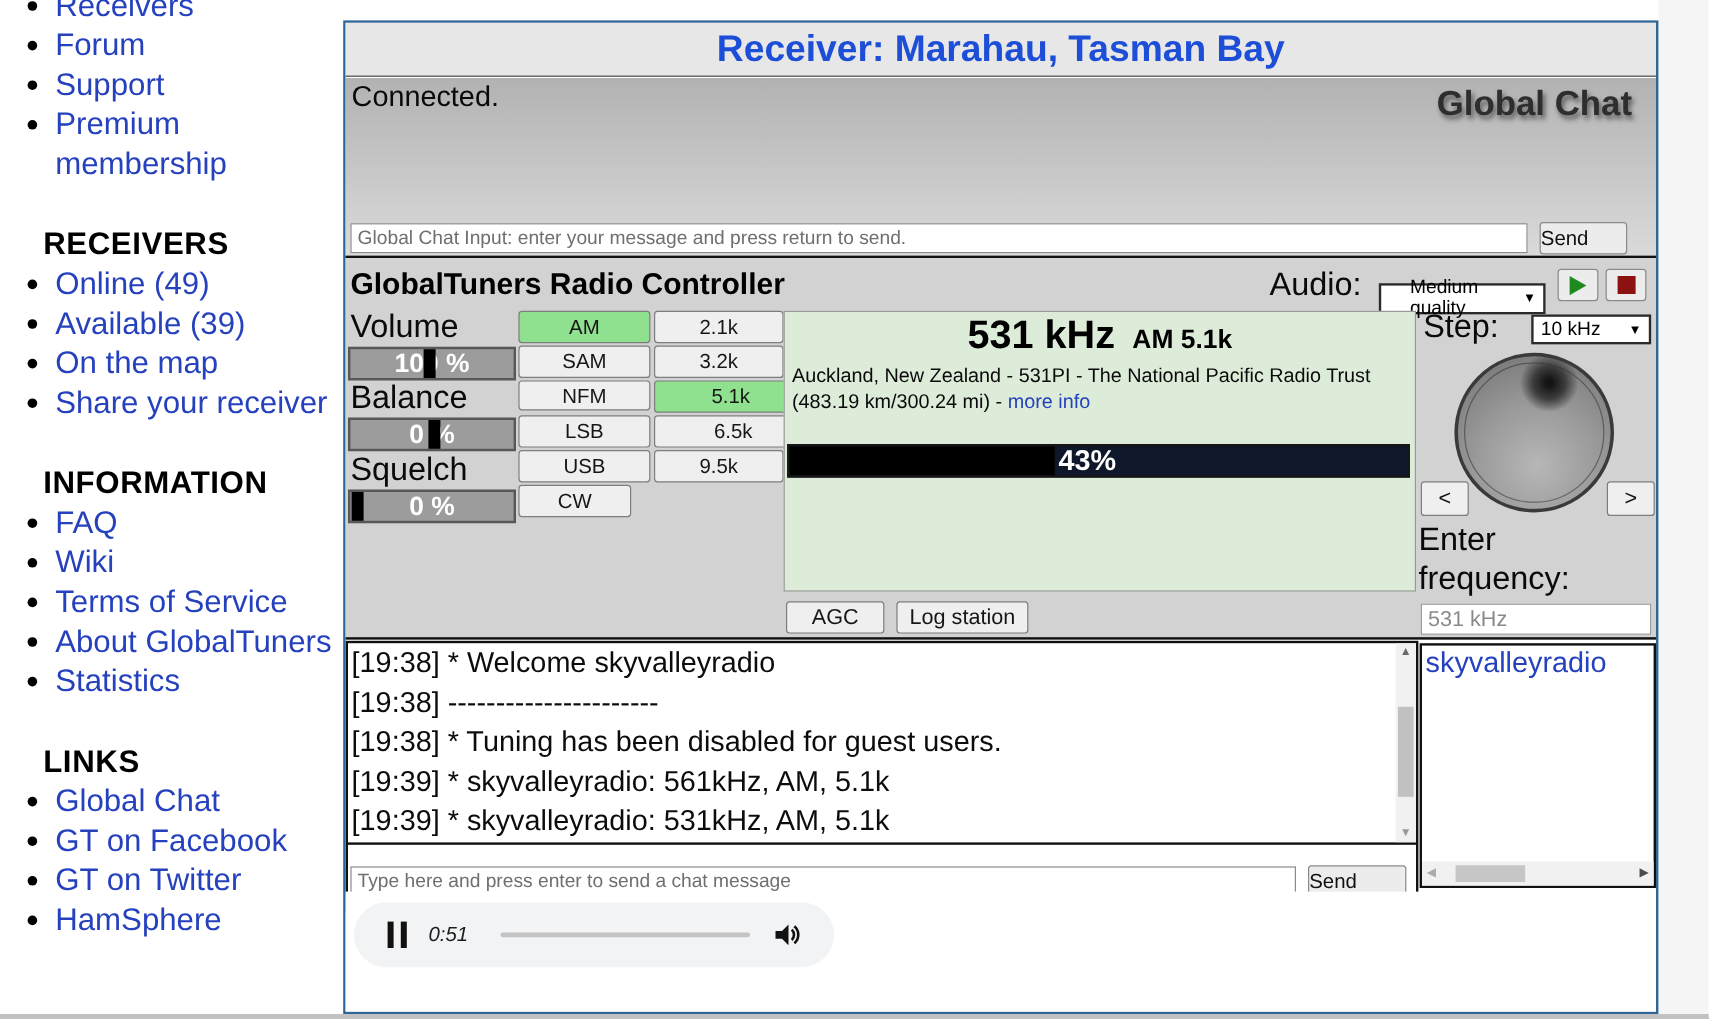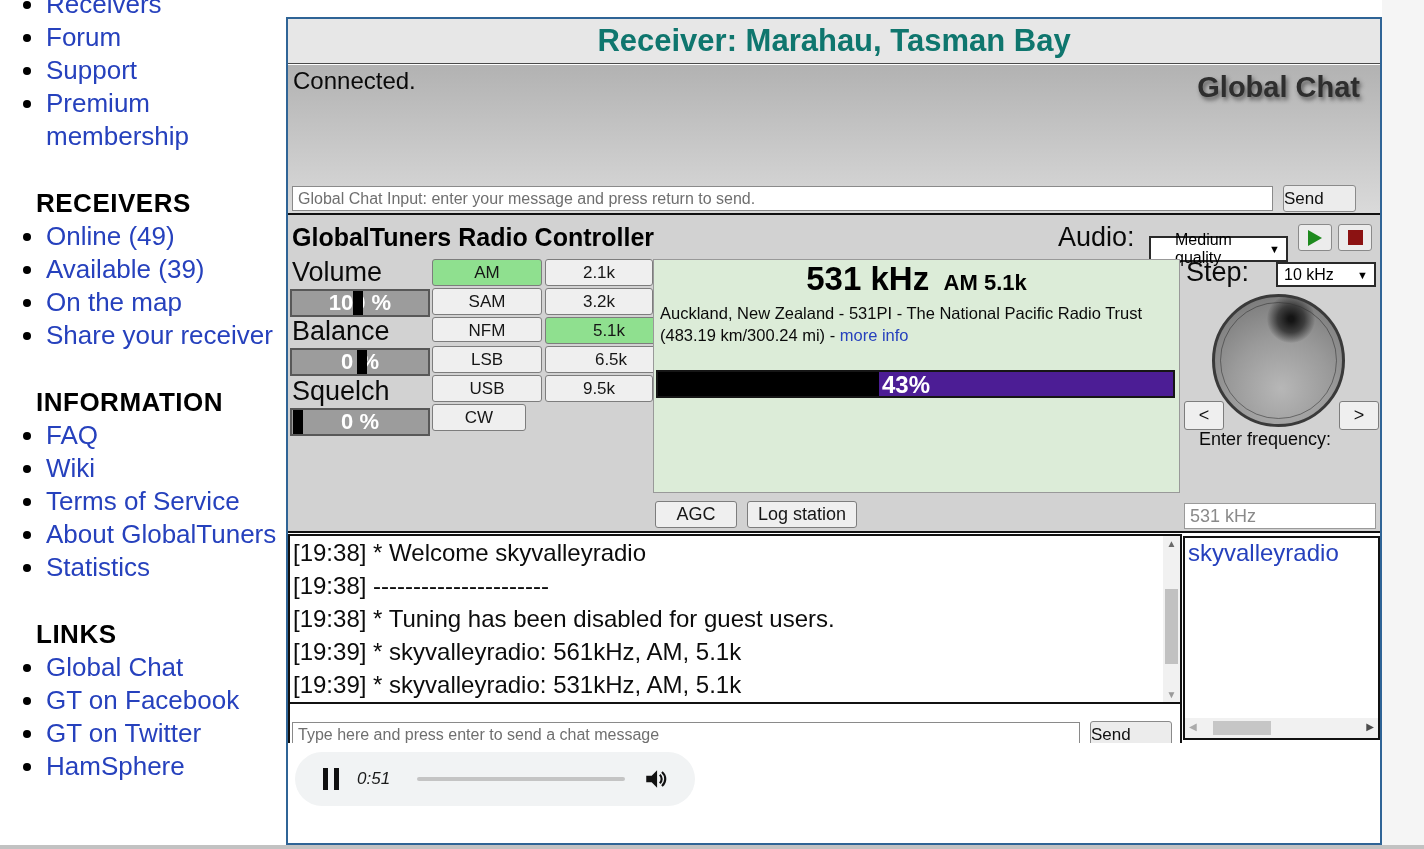--- a/index.html
+++ b/index.html
@@ -18,21 +18,21 @@
   .sidebar ul.after-head { margin-top:0; }
 
   
   .main { position:absolute; left:286px; top:17px; width:1096px; height:828px;
           border:2px solid #2f6496; background:#fff; }
   .right-gutter { position:absolute; left:1382px; top:0; width:42px; height:849px; background:#f5f5f5; }
   .page-hscroll { position:absolute; left:0; top:845px; width:1424px; height:4px; background:#c2c2c2; }
 
   .title-bar { position:absolute; left:0; top:0; width:1092px; height:45px; background:#e7e7e7;
                border-bottom:1px solid #4a4a4a; text-align:center; }
-  .title-bar .t { font-size:31px; font-weight:bold; line-height:44px; color:#0f766e; }
+  .title-bar .t { font-size:31px; font-weight:bold; line-height:44px; color:#1d4ed8; }
 
   
   .gchat { position:absolute; left:0; top:46px; width:1092px; height:150px;
            background:linear-gradient(#b2b2b2, #dadada); border-bottom:2px solid #111; }
   .gchat .status { position:absolute; left:5px; top:2px; font-size:24px; color:#0a0a0a; }
   .gchat .watermark { position:absolute; right:20px; top:6px; font-size:29px; font-weight:bold;
                       color:#2e2e2e; text-shadow:2px 3px 4px rgba(40,40,40,0.65); }
   .gchat-input { position:absolute; left:4px; top:121px; width:981px; height:25px;
                  border:1px solid #8a8a8a; background:#fff; font-size:16px; color:#333;
                  padding:0 5px; font-family:"Liberation Sans", sans-serif; }
@@ -69,21 +69,21 @@
          font-size:17px; color:#161616; text-align:center; line-height:25px; }
   .btn.active { background:#8fe08f; }
 
   .display { position:absolute; left:365px; top:44px; width:527px; height:234px;
              background:#dcecd8; border:1px solid #999; }
   .freq-line { position:absolute; left:0; top:0; width:100%; text-align:center; }
   .freq-main { font-size:33px; font-weight:bold; color:#000; }
   .freq-mode { font-size:22px; font-weight:bold; color:#000; margin-left:10px; }
   .station { position:absolute; left:6px; top:42px; font-size:16.5px; line-height:22px; color:#0a0a0a; }
   .station a { color:#2641bd; text-decoration:none; }
-  .meter { position:absolute; left:2px; top:110px; width:519px; height:28px; background:#4c1d95;
+  .meter { position:absolute; left:2px; top:110px; width:519px; height:28px; background:#0f172a;
            border:2px solid #161616; }
   .meter-fill { position:absolute; left:0; top:0; height:100%; background:#000; }
   .meter-label { position:absolute; top:-1px; font-size:24px; font-weight:bold; color:#fff; }
 
   .btn-agc { left:367px; top:286px; width:82px; height:27px;text-align:center; }
   .btn-log { left:459px; top:286px; width:110px; height:27px; }
 
   .step-label { position:absolute; left:898px; top:42px; font-size:27px; color:#0a0a0a; }
   .sel-step { left:988px; top:47px; width:100px; height:25px; }
   .knob { position:absolute; left:924px; top:79px; width:133px; height:133px; border-radius:50%;
@@ -91,22 +91,22 @@
           background:radial-gradient(circle at 52% 72%, #b7b7b7 0%, #9a9a9a 45%, #7e7e7e 80%, #6a6a6a 100%); }
   .knob::after { content:""; position:absolute; left:5px; top:5px; right:5px; bottom:5px;
                  border-radius:50%; border:1px solid rgba(50,50,50,0.55); }
   .knob-dimple { position:absolute; left:52px; top:-2px; width:48px; height:48px; border-radius:50%;
                  background:radial-gradient(circle at 50% 50%, #141414 8%, #3d3d3d 40%, rgba(110,110,110,0) 72%); }
   .btn-tune { position:absolute; top:186px; width:40px; height:29px; background:#efefef;
               border:1px solid #7d7d7d; border-radius:3px; font-size:18px; color:#111;
               text-align:center; line-height:27px; }
   .tune-down { left:896px; }
   .tune-up { left:1051px; }
-  .enter-freq { position:absolute; left:894px; top:208px; width:190px; font-size:18px;
-                line-height:33px; color:#0a0a0a;margin-left:17px; }
+  .enter-freq { position:absolute; left:894px; top:218px; width:190px; font-size:27px;
+                line-height:33px; color:#0a0a0a; }
   .freq-input { position:absolute; left:896px; top:288px; width:192px; height:26px; background:#fff;
                 border:1px solid #9a9a9a; font-size:18px; color:#8a8a8a; padding:0 5px;
                 font-family:"Liberation Sans", sans-serif; }
 
   
   .chat-box { position:absolute; left:0; top:515px; width:894px; height:226px;
               border:2px solid #111; background:#fff; }
   .chat-log { position:absolute; left:0; top:0; width:890px; height:168px; overflow:hidden;
               border-bottom:2px solid #111; }
   .chat-msg { font-size:24px; line-height:33px; color:#0c0c0c; padding-left:3px; white-space:nowrap; }

